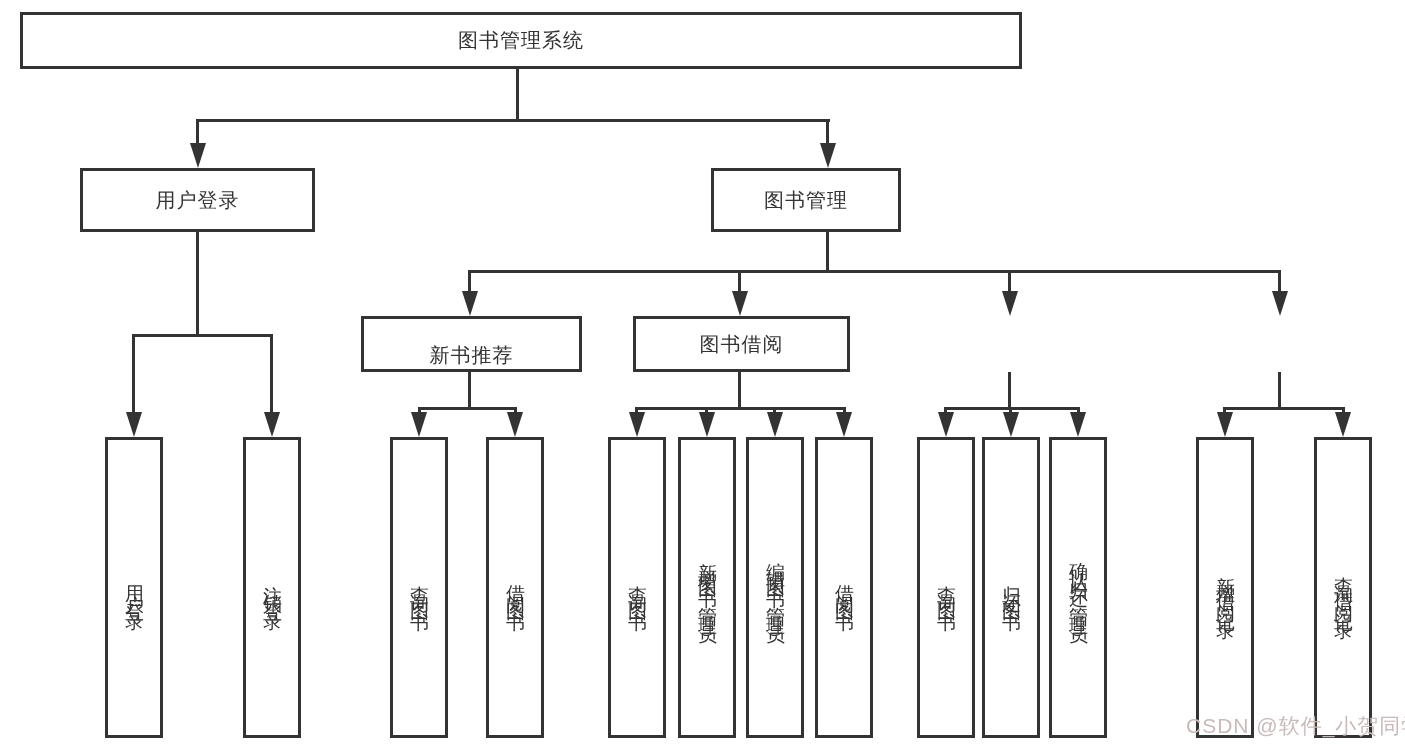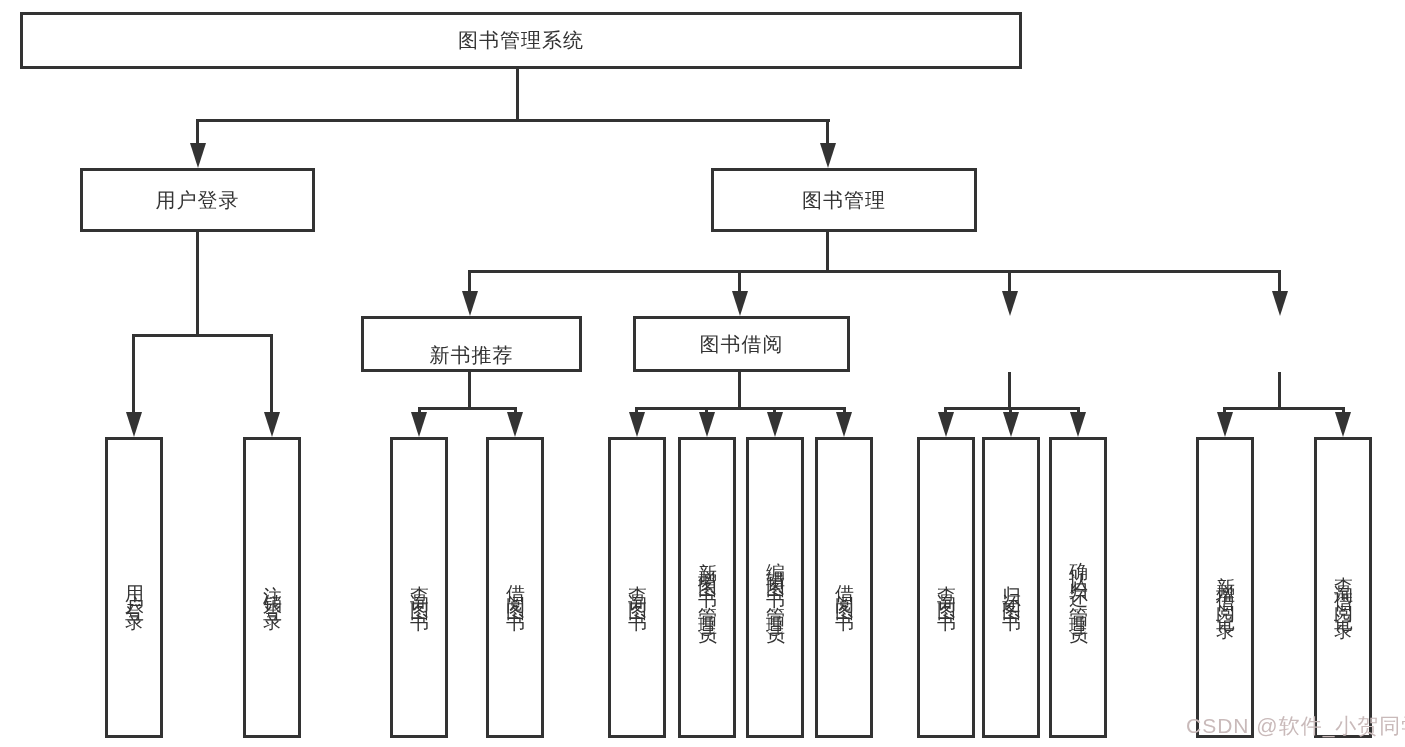--- a/index.html
+++ b/index.html
@@ -15,21 +15,21 @@
     font-size:20px; letter-spacing:1px; color:#333333; z-index:2;
   }
   .vbox { width:58px; top:437px; height:301px; }
   .vtext {
     writing-mode:vertical-lr; text-orientation:mixed;
     font-size:19px; letter-spacing:9px; line-height:1.2; white-space:nowrap;
   }
   
   .n-root    { left:20px;   top:12px;  width:1002px; height:57px; }
   .n-login   { left:80px;   top:168px; width:235px;  height:64px; }
-  .n-mgmt    { left:711px;  top:168px; width:266px;  height:64px; }
+  .n-mgmt    { left:711px;  top:168px; width:190px;  height:64px; }
   .n-newbook { left:361px;  top:316px; width:221px;  height:56px;align-items:flex-end; }
   .n-borrow  { left:633px;  top:316px; width:217px;  height:56px; }
   .n-current { left:903px;  top:316px; width:216px;  height:56px; }
   .n-records { left:1172px; top:316px; width:216px;  height:56px; }
   .v1 { left:105px; }  .v2 { left:243px; }
   .v3 { left:390px; }  .v4 { left:486px; }
   .v5 { left:608px; }  .v6 { left:678px; }  .v7 { left:746px; }  .v8 { left:815px; }
   .v9 { left:917px; }  .v10{ left:982px; }  .v11{ left:1049px; }
   .v12{ left:1196px; } .v13{ left:1314px; }
   

